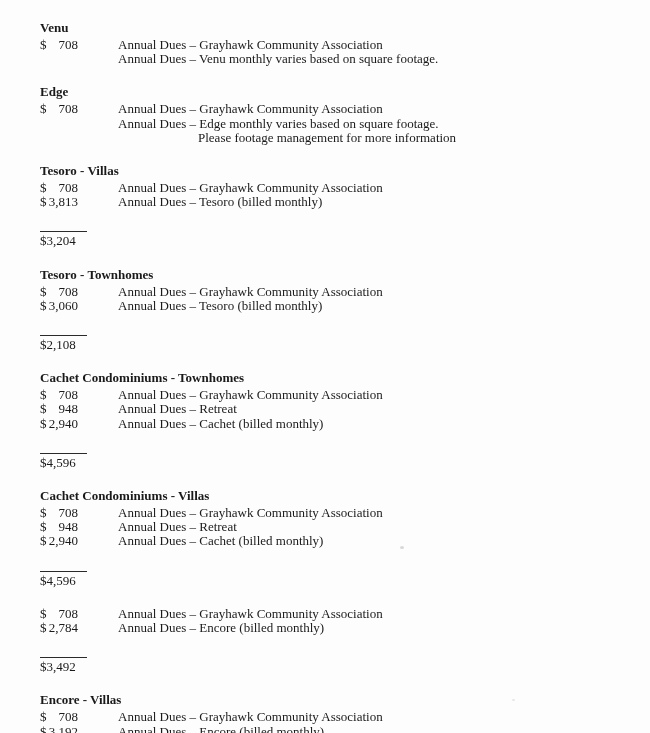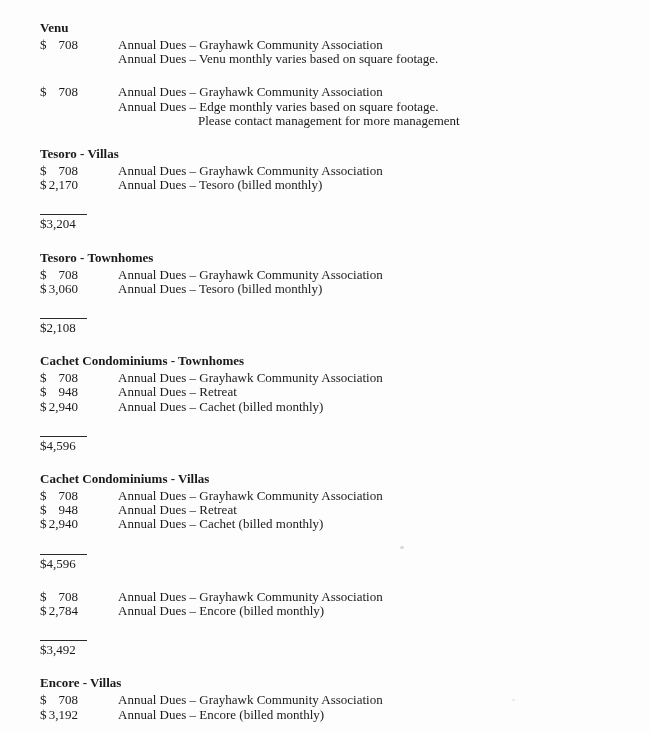--- a/index.html
+++ b/index.html
@@ -88,50 +88,51 @@
     <div class="dues-row">
       <span class="amount-cell">
           <span class="cur"></span>
           <span class="num"></span>
         </span>
       <span class="desc-cell">Annual Dues – Venu monthly varies based on square footage.</span>
     </div>
   </div>
 
   <div class="section">
+    <div class="section-title">Edge</div>
     <div class="dues-row">
       <span class="amount-cell">
           <span class="cur">$</span>
           <span class="num">708</span>
         </span>
       <span class="desc-cell">Annual Dues – Grayhawk Community Association</span>
     </div>
     <div class="dues-row">
       <span class="amount-cell">
           <span class="cur"></span>
           <span class="num"></span>
         </span>
       <span class="desc-cell">Annual Dues – Edge monthly varies based on square footage.</span>
     </div>
-    <div class="note-line">Please contact management for more management</div>
+    <div class="note-line">Please footage management for more information</div>
   </div>
 
   <div class="section">
     <div class="section-title">Tesoro - Villas</div>
     <div class="dues-row">
       <span class="amount-cell">
           <span class="cur">$</span>
           <span class="num">708</span>
         </span>
       <span class="desc-cell">Annual Dues – Grayhawk Community Association</span>
     </div>
     <div class="dues-row">
       <span class="amount-cell">
           <span class="cur">$</span>
-          <span class="num">2,170</span>
+          <span class="num">3,813</span>
         </span>
       <span class="desc-cell">Annual Dues – Tesoro (billed monthly)</span>
     </div>
     <div class="total-block">
       <div class="total-rule"></div>
       <div class="total-amount"><span>$</span><span>3,204</span></div>
     </div>
   </div>
 
   <div class="section">

